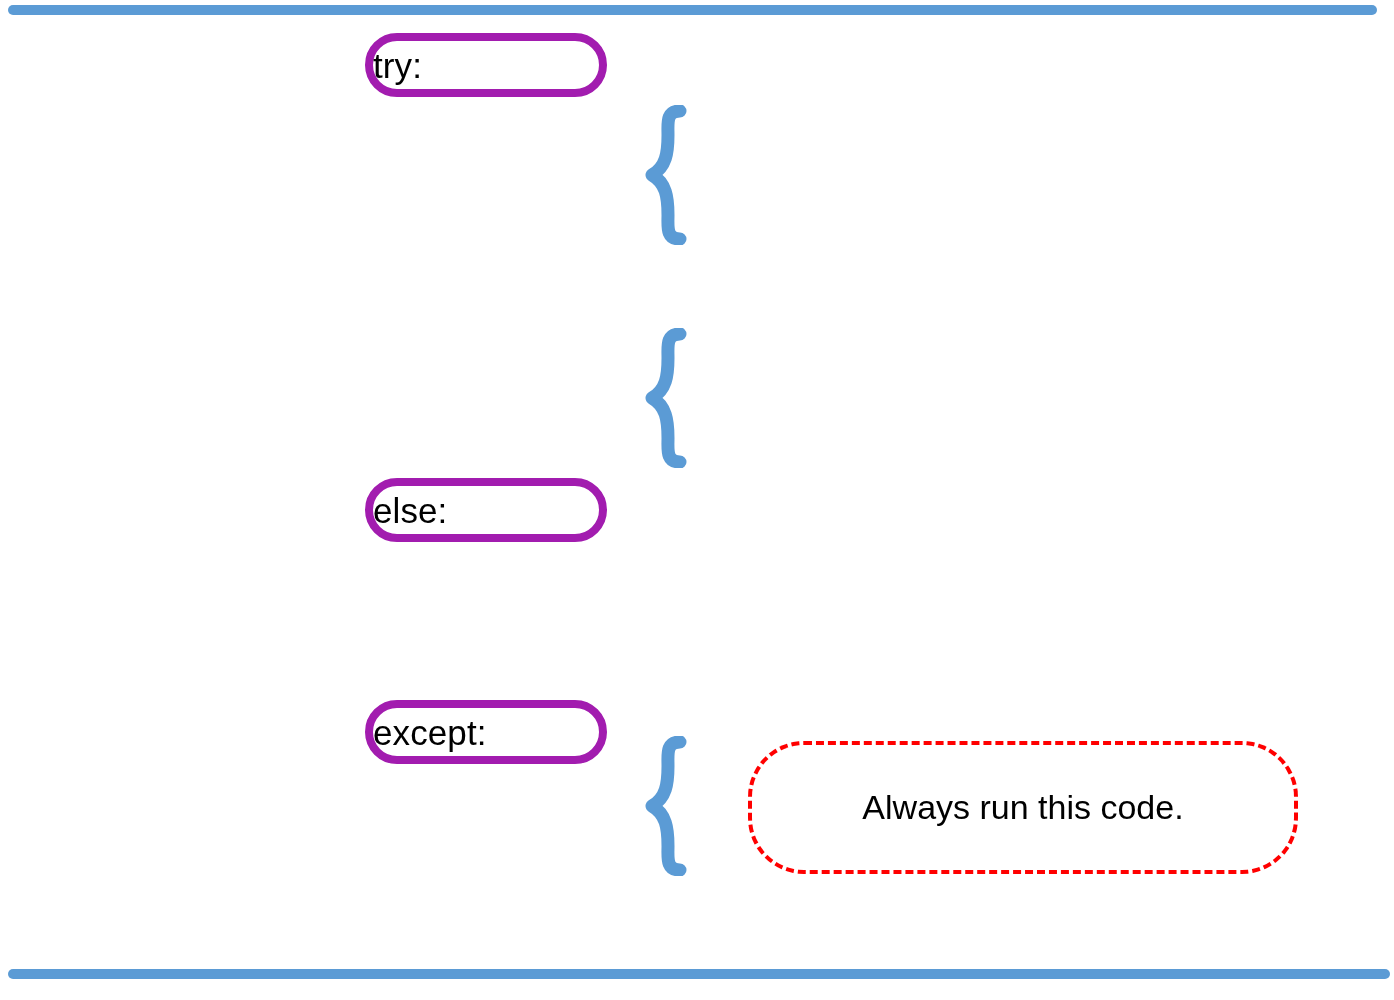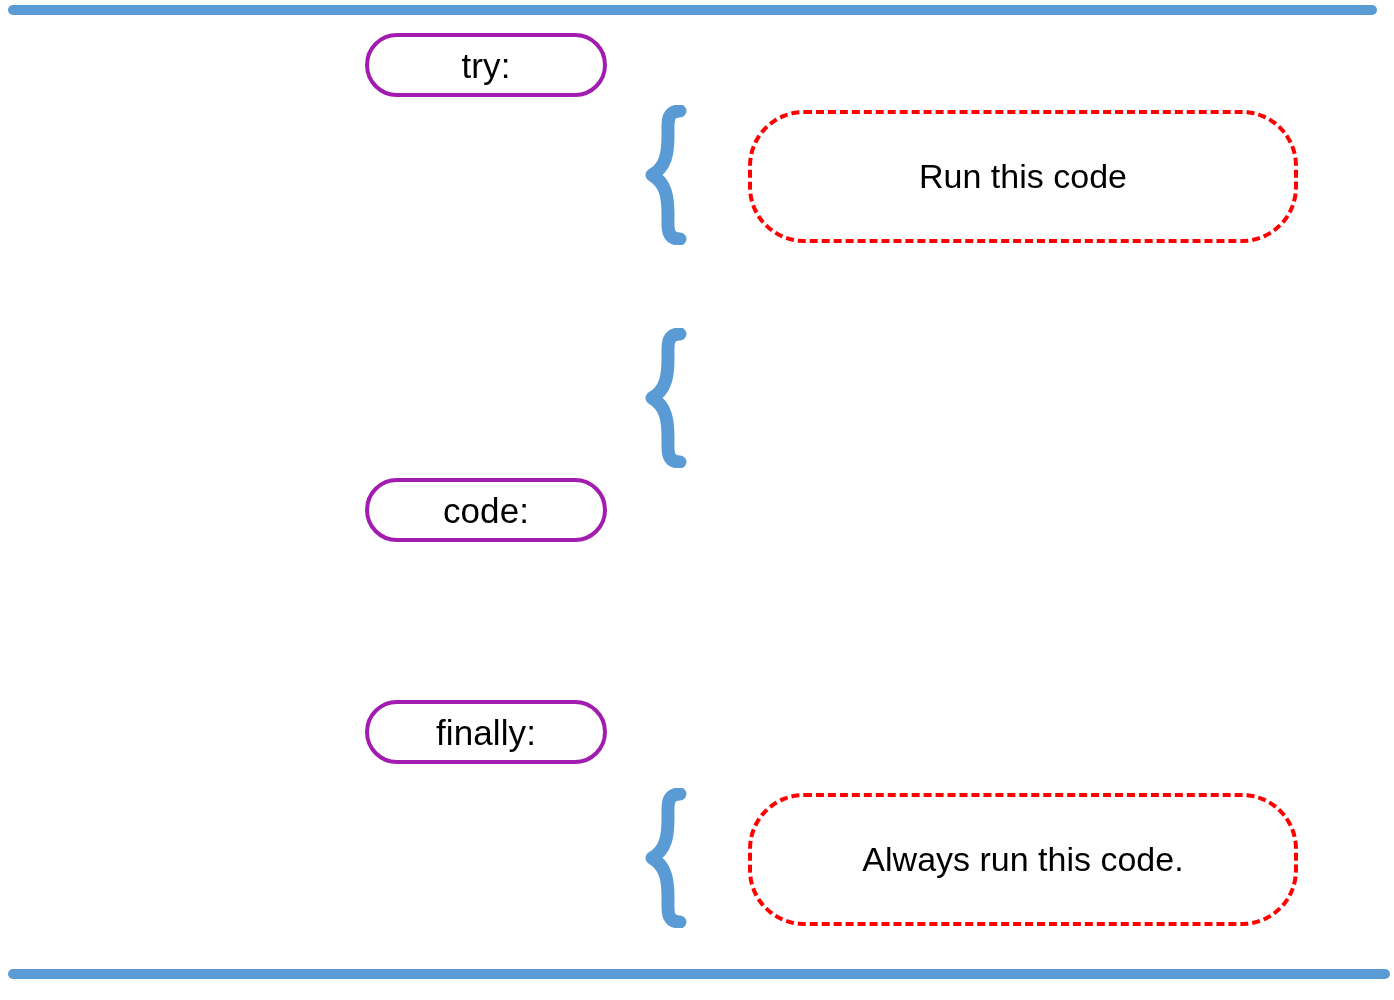--- a/index.html
+++ b/index.html
@@ -41,25 +41,25 @@
   }
 
   
   .pill {
     position: absolute;
     left: 365px;
     width: 242px;
     height: 64px;
     box-sizing: border-box;
     background: #ffffff;
-    border: 4px solid #a21caf;
+    border: 8px solid #a21caf;
     border-radius: 32px;
     display: flex;
     align-items: center;
-    justify-content: center;
+    justify-content: flex-start;
   }
   .pill-label {
     font-size: 35px;
     color: #000000;
     line-height: 1;
     letter-spacing: 0.1px;
   }
   .pill-try     { top: 33px; }
   .pill-except  { top: 255px; }
   .pill-else    { top: 478px; }
@@ -68,21 +68,21 @@
   
   .row {
     position: absolute;
     left: 640px;
     width: 700px;
     height: 140px;
   }
   .row-1 { top: 105px; }
   .row-2 { top: 328px; }
   .row-3 { top: 550px; }
-  .row-4 { top: 788px; }
+  .row-4 { top: 736px; }
 
   .brace {
     position: absolute;
     left: 0px;
     top: 0px;
     width: 48px;
     height: 140px;
   }
 
   .callout {
@@ -113,35 +113,32 @@
 
 <div class="canvas">
 
   <div class="rule rule-top"></div>
   <div class="rule rule-bottom"></div>
 
   <div class="pill pill-try">
     <span class="pill-label">try:</span>
   </div>
   <div class="pill pill-else">
-    <span class="pill-label">code:</span>
+    <span class="pill-label">else:</span>
   </div>
   <div class="pill pill-finally">
-    <span class="pill-label">finally:</span>
+    <span class="pill-label">except:</span>
   </div>
 
   <div class="row row-1">
     <span class="brace">
       <svg viewBox="0 0 48 140" width="48" height="140" aria-hidden="true">
         <path d="M40 6 C26 6 28 18 28 30 C28 48 26 62 12 70 C26 78 28 92 28 110 C28 122 26 134 40 134" fill="none" stroke="#5B9BD5" stroke-width="13" stroke-linecap="round" stroke-linejoin="round"></path>
       </svg>
     </span>
-    <div class="callout">
-      <span class="callout-text">Run this code</span>
-    </div>
   </div>
 
   <div class="row row-2">
     <span class="brace">
       <svg viewBox="0 0 48 140" width="48" height="140" aria-hidden="true">
         <path d="M40 6 C26 6 28 18 28 30 C28 48 26 62 12 70 C26 78 28 92 28 110 C28 122 26 134 40 134" fill="none" stroke="#5B9BD5" stroke-width="13" stroke-linecap="round" stroke-linejoin="round"></path>
       </svg>
     </span>
   </div>
 

